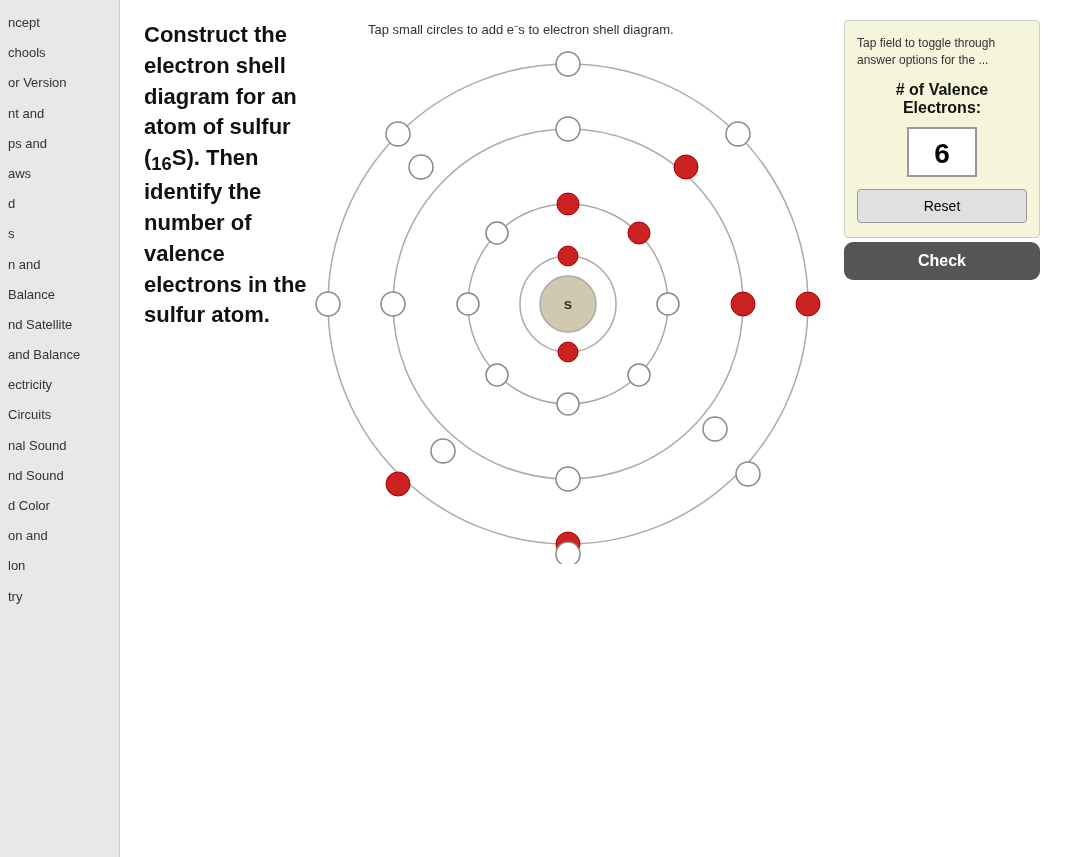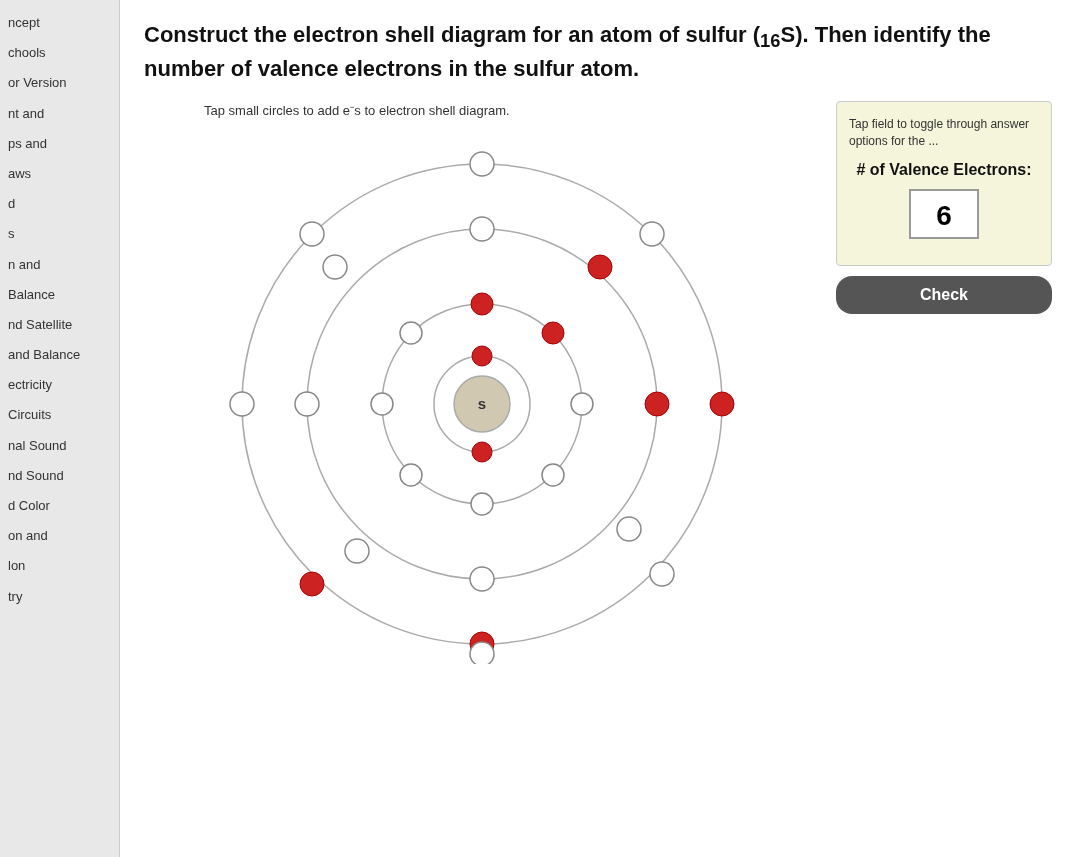--- a/index.html
+++ b/index.html
@@ -26,23 +26,23 @@
       font-size: 13px;
       color: #333;
       cursor: pointer;
       line-height: 1.4;
     }
 
     
     #main {
       flex: 1;
       display: flex;
-      flex-direction: column;
+      flex-direction: row;
       background: #fff;
-      padding: 20px 16px 16px 24px;
+      padding: 20px 28px 16px 24px;
       overflow: hidden;
     }
 
     #title-area {
       margin-bottom: 16px;
     }
     #title-area h2 {
       font-size: 22px;
       font-weight: bold;
       color: #111;
@@ -59,32 +59,32 @@
     
     #diagram-area {
       flex: 1;
       display: flex;
       flex-direction: column;
       align-items: center;
     }
     #diagram-instruction {
       font-size: 13px;
       color: #333;
-      margin-bottom: 25px;
+      margin-bottom: 6px;
       align-self: flex-start;
       margin-left: 60px;
     }
 
     
     #right-panel {
-      width: 216px;
+      width: 196px;
       flex-shrink: 0;
       display: flex;
       flex-direction: column;
-      gap: 10px;
+      gap: 4px;
     }
 
     #answer-box {
       background: #f5f5dc;
       border: 1px solid #ccc;
       padding: 14px 12px;
       border-radius: 4px;
     }
     #answer-box .tap-instruction {
       font-size: 12px;
@@ -123,21 +123,21 @@
       text-align: center;
     }
 
     #check-btn {
       display: block;
       width: 100%;
       padding: 10px;
       background: #555;
       color: #fff;
       border: none;
-      border-radius: 16px;
+      border-radius: 9px;
       font-size: 16px;
       font-weight: bold;
       cursor: pointer;
       text-align: center;
     }
 
     #satisfied-text {
       font-size: 11.5px;
       color: #333;
       line-height: 1.5;
@@ -254,19 +254,20 @@
 
         <circle cx="260" cy="510" r="12" fill="white" stroke="#888" stroke-width="1.5"></circle>
       </svg>
     </div>
 
     <div id="right-panel">
       <div id="answer-box">
         <div class="tap-instruction">Tap field to toggle through answer options for the ...</div>
         <div class="valence-label"># of Valence Electrons:</div>
         <div id="valence-input-box">6</div>
+        <button id="reset-btn">Reset</button>
       </div>
 
       <button id="check-btn">Check</button>
 
     </div>
   </div>
 </div>
 
 </body></html>

